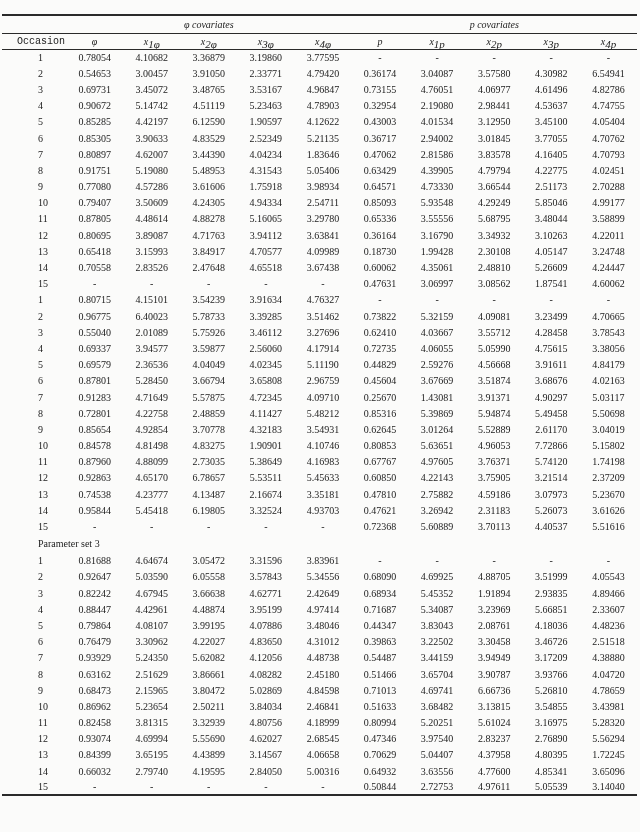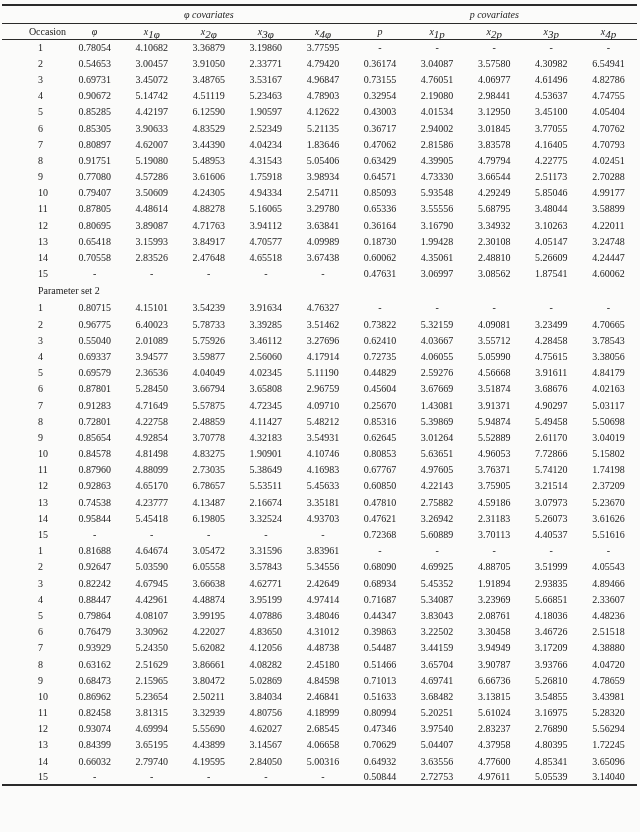--- a/index.html
+++ b/index.html
@@ -9,21 +9,21 @@
     width: 640px;
     height: 832px;
     overflow: hidden;
     font-family: "Liberation Serif", "DejaVu Serif", serif;
     color: #1b1b1b;
   }
   .page {
     width: 640px;
     height: 832px;
     box-sizing: border-box;
-    padding: 4px 3px 0 2px;
+    padding: 14px 3px 0 2px;
   }
   table.data-table {
     border-collapse: collapse;
     table-layout: fixed;
     width: 635px;
     border-top: 2px solid #2a2a2a;
     border-bottom: 2px solid #2a2a2a;
   }
   col.c-occ { width: 64px; }
   col.c-num { width: 57px; }
@@ -34,21 +34,21 @@
     font-weight: normal;
     text-align: center;
     white-space: nowrap;
     overflow: hidden;
     vertical-align: middle;
   }
   tr.group-row { height: 18px; }
   tr.group-row th { border-bottom: 1px solid #2a2a2a; font-size: 10px; }
   tr.colname-row { height: 16px; }
   tr.colname-row th { border-bottom: 1.5px solid #2a2a2a; }
-  th.occ-head { text-align: right; padding-left: 15px; }
+  th.occ-head { text-align: left; padding-left: 15px; font-family: Liberation Mono, monospace; }
   tr.section-row { height: 18px; }
   tr.section-row td { text-align: left; padding-left: 36px; }
   tr.data-row { height: 16.2px; }
   td.occ-cell { text-align: left; padding-left: 36px; }
   sub { font-size: 11px; line-height: 0; }
   i { font-style: italic; }
 </style>
 </head>
 <body>
 
@@ -276,23 +276,20 @@
           <td>-</td>
           <td>-</td>
           <td>-</td>
           <td>-</td>
           <td>0.47631</td>
           <td>3.06997</td>
           <td>3.08562</td>
           <td>1.87541</td>
           <td>4.60062</td>
         </tr>
-        <tr class="section-row">
-          <td colspan="11">Parameter set 2</td>
-        </tr>
         <tr class="data-row">
           <td class="occ-cell">1</td>
           <td>0.80715</td>
           <td>4.15101</td>
           <td>3.54239</td>
           <td>3.91634</td>
           <td>4.76327</td>
           <td>-</td>
           <td>-</td>
           <td>-</td>
@@ -474,20 +471,23 @@
           <td>-</td>
           <td>-</td>
           <td>-</td>
           <td>-</td>
           <td>0.72368</td>
           <td>5.60889</td>
           <td>3.70113</td>
           <td>4.40537</td>
           <td>5.51616</td>
         </tr>
+        <tr class="section-row">
+          <td colspan="11">Parameter set 3</td>
+        </tr>
         <tr class="data-row">
           <td class="occ-cell">1</td>
           <td>0.81688</td>
           <td>4.64674</td>
           <td>3.05472</td>
           <td>3.31596</td>
           <td>3.83961</td>
           <td>-</td>
           <td>-</td>
           <td>-</td>

